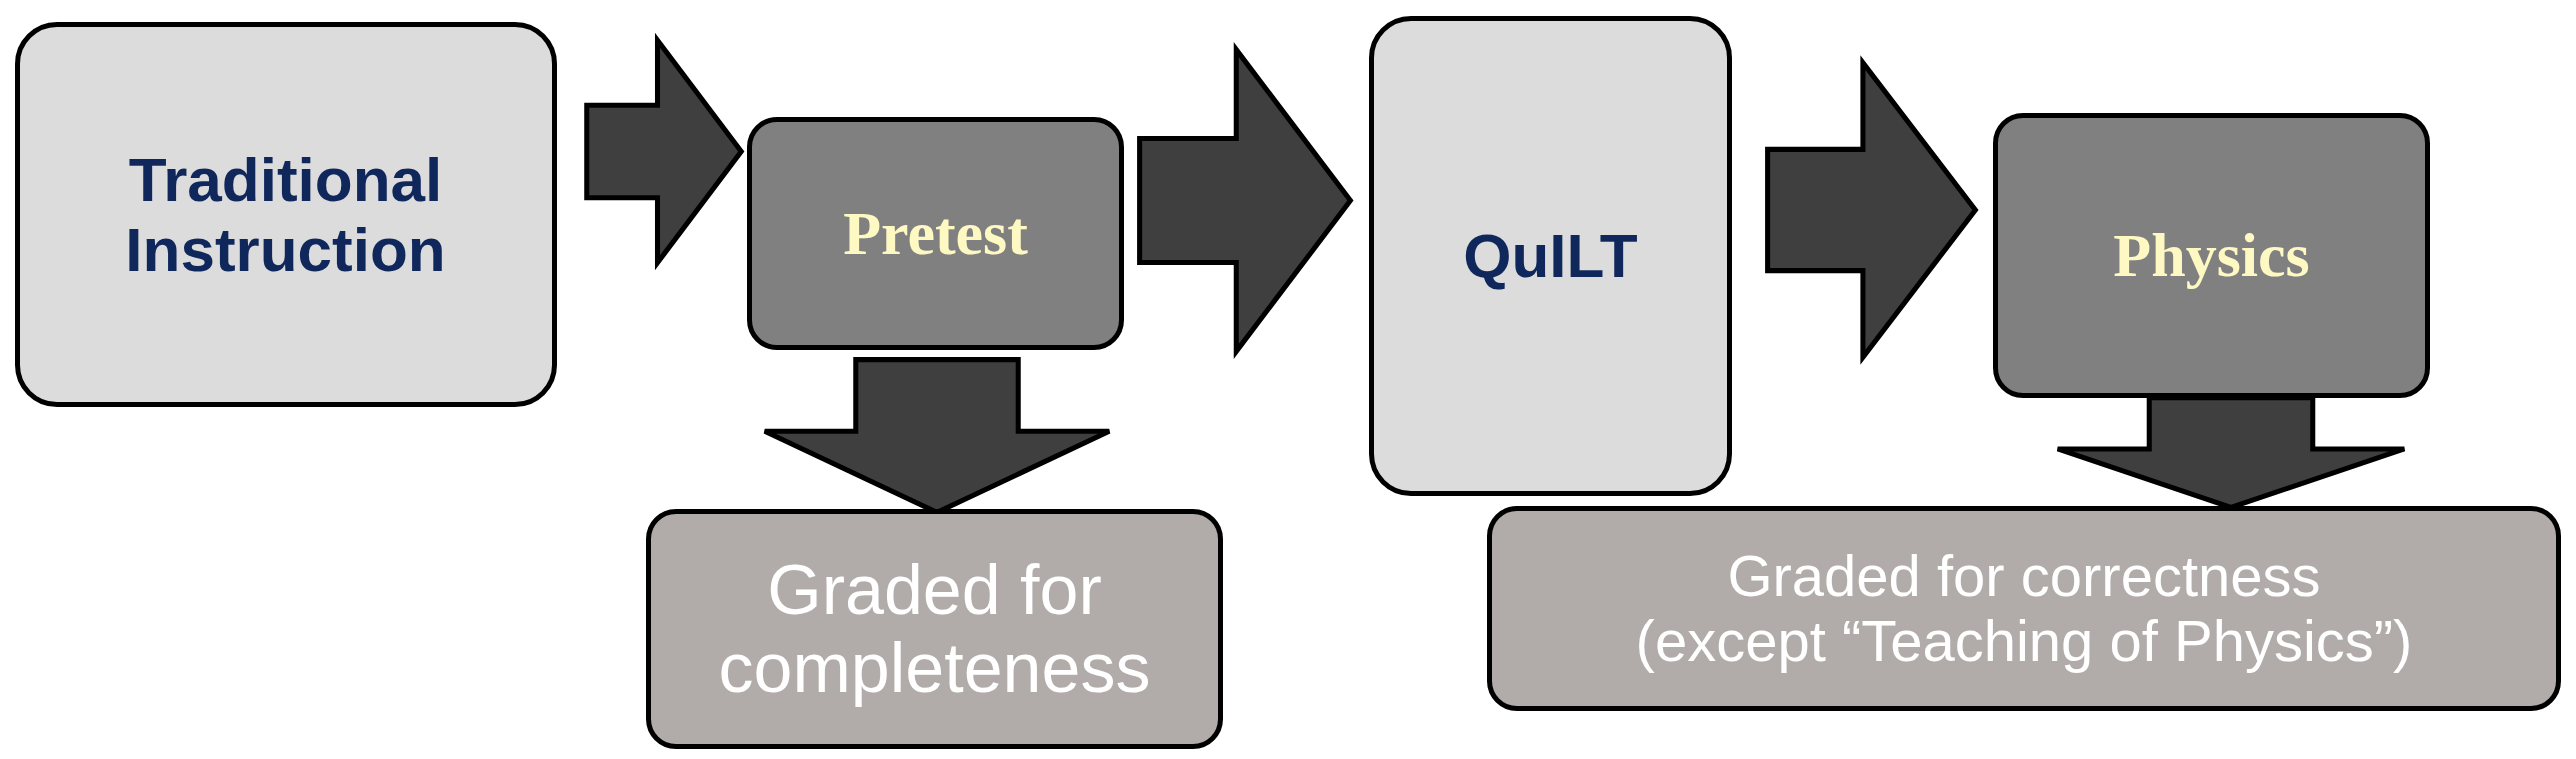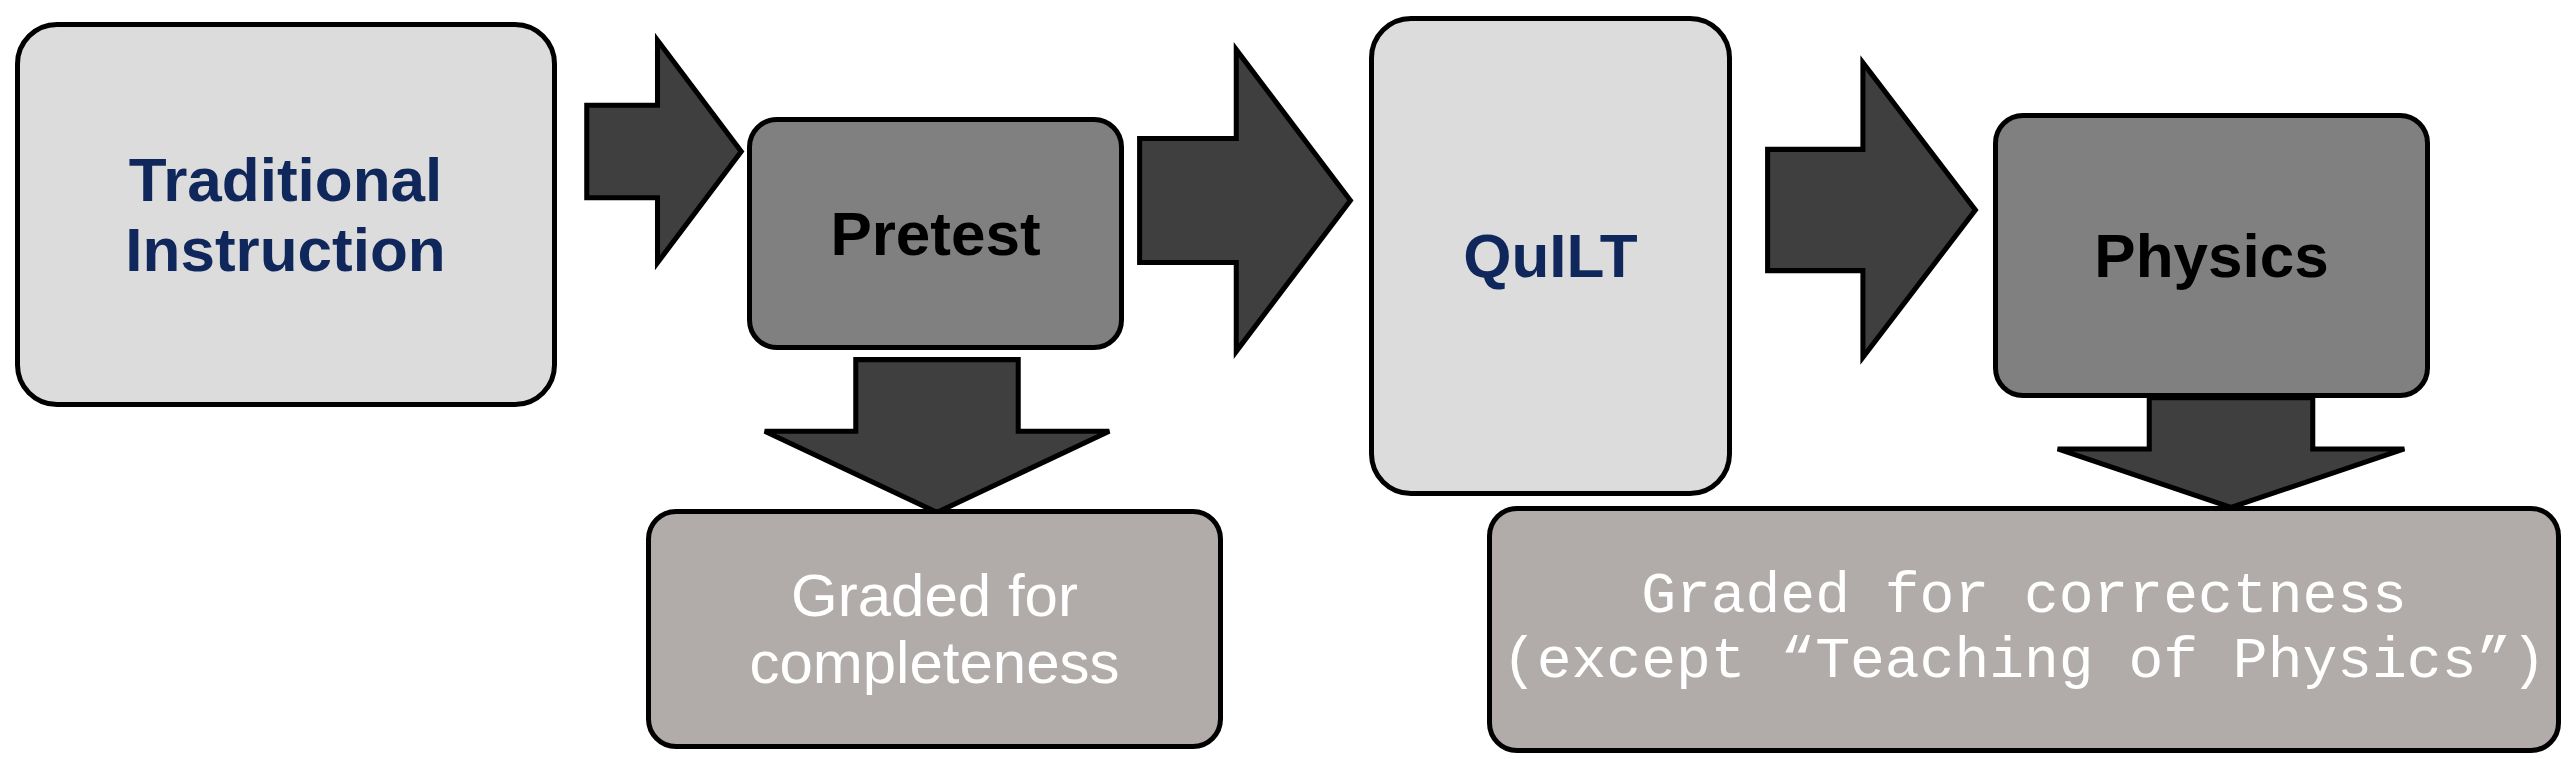--- a/index.html
+++ b/index.html
@@ -31,22 +31,23 @@
   }
   
   .node--light {
     background: #dcdcdc;
     color: #10275c;
     font-weight: bold;
   }
   
   .node--gray {
     background: #808080;
-    color: #000000;
+    color: #fef9c3;
     font-weight: bold;
+    font-family: Liberation Serif, serif;
   }
   
   .node--taupe {
     background: #b1aba9;
     color: #ffffff;
     font-weight: normal;
   }
   .arrow-svg {
     position: absolute;
     overflow: visible;
@@ -75,18 +76,18 @@
       <polygon class="arrow-shape" points="132.3,5.0 357.7,5.0 357.7,104.3 484.0,104.3 245.0,217.0 6.0,104.3 132.3,104.3"></polygon>
     </svg>
     <svg class="arrow-svg" width="356" height="117" viewBox="0 0 492 162" style="left: 2053px; top: 394px;">
       <polygon class="arrow-shape" points="132.8,5.0 359.2,5.0 359.2,76.1 486.0,76.1 246.0,157.0 6.0,76.1 132.8,76.1"></polygon>
     </svg>
     <div class="node node--light" style="left: 14.5px; top: 22px; width: 542px; height: 385px; border-radius: 42px; font-size: 62px;"><span>Traditional
 Instruction</span></div>
     <div class="node node--gray" style="left: 747px; top: 117px; width: 377px; height: 233px; border-radius: 30px; font-size: 62px;"><span>Pretest</span></div>
     <div class="node node--light" style="left: 1369px; top: 16px; width: 363px; height: 480px; border-radius: 42px; font-size: 62px;"><span>QuILT</span></div>
     <div class="node node--gray" style="left: 1993px; top: 113px; width: 437px; height: 285px; border-radius: 30px; font-size: 62px;"><span>Physics</span></div>
-    <div class="node node--taupe" style="left: 646px; top: 509px; width: 577px; height: 240px; border-radius: 30px; font-size: 60px;"><span>Graded for
+    <div class="node node--taupe" style="left: 646px; top: 509px; width: 577px; height: 240px; border-radius: 30px; font-size: 70px;"><span>Graded for
 completeness</span></div>
-    <div class="node node--taupe" style="left: 1487px; top: 506px; width: 1074px; height: 247px; border-radius: 30px; font-size: 58px; font-family: Liberation Mono, monospace;"><span>Graded for correctness
+    <div class="node node--taupe" style="left: 1487px; top: 506px; width: 1074px; height: 205px; border-radius: 30px; font-size: 58px;"><span>Graded for correctness
 (except “Teaching of Physics”)</span></div>
   </div>
 
 
 </body></html>

